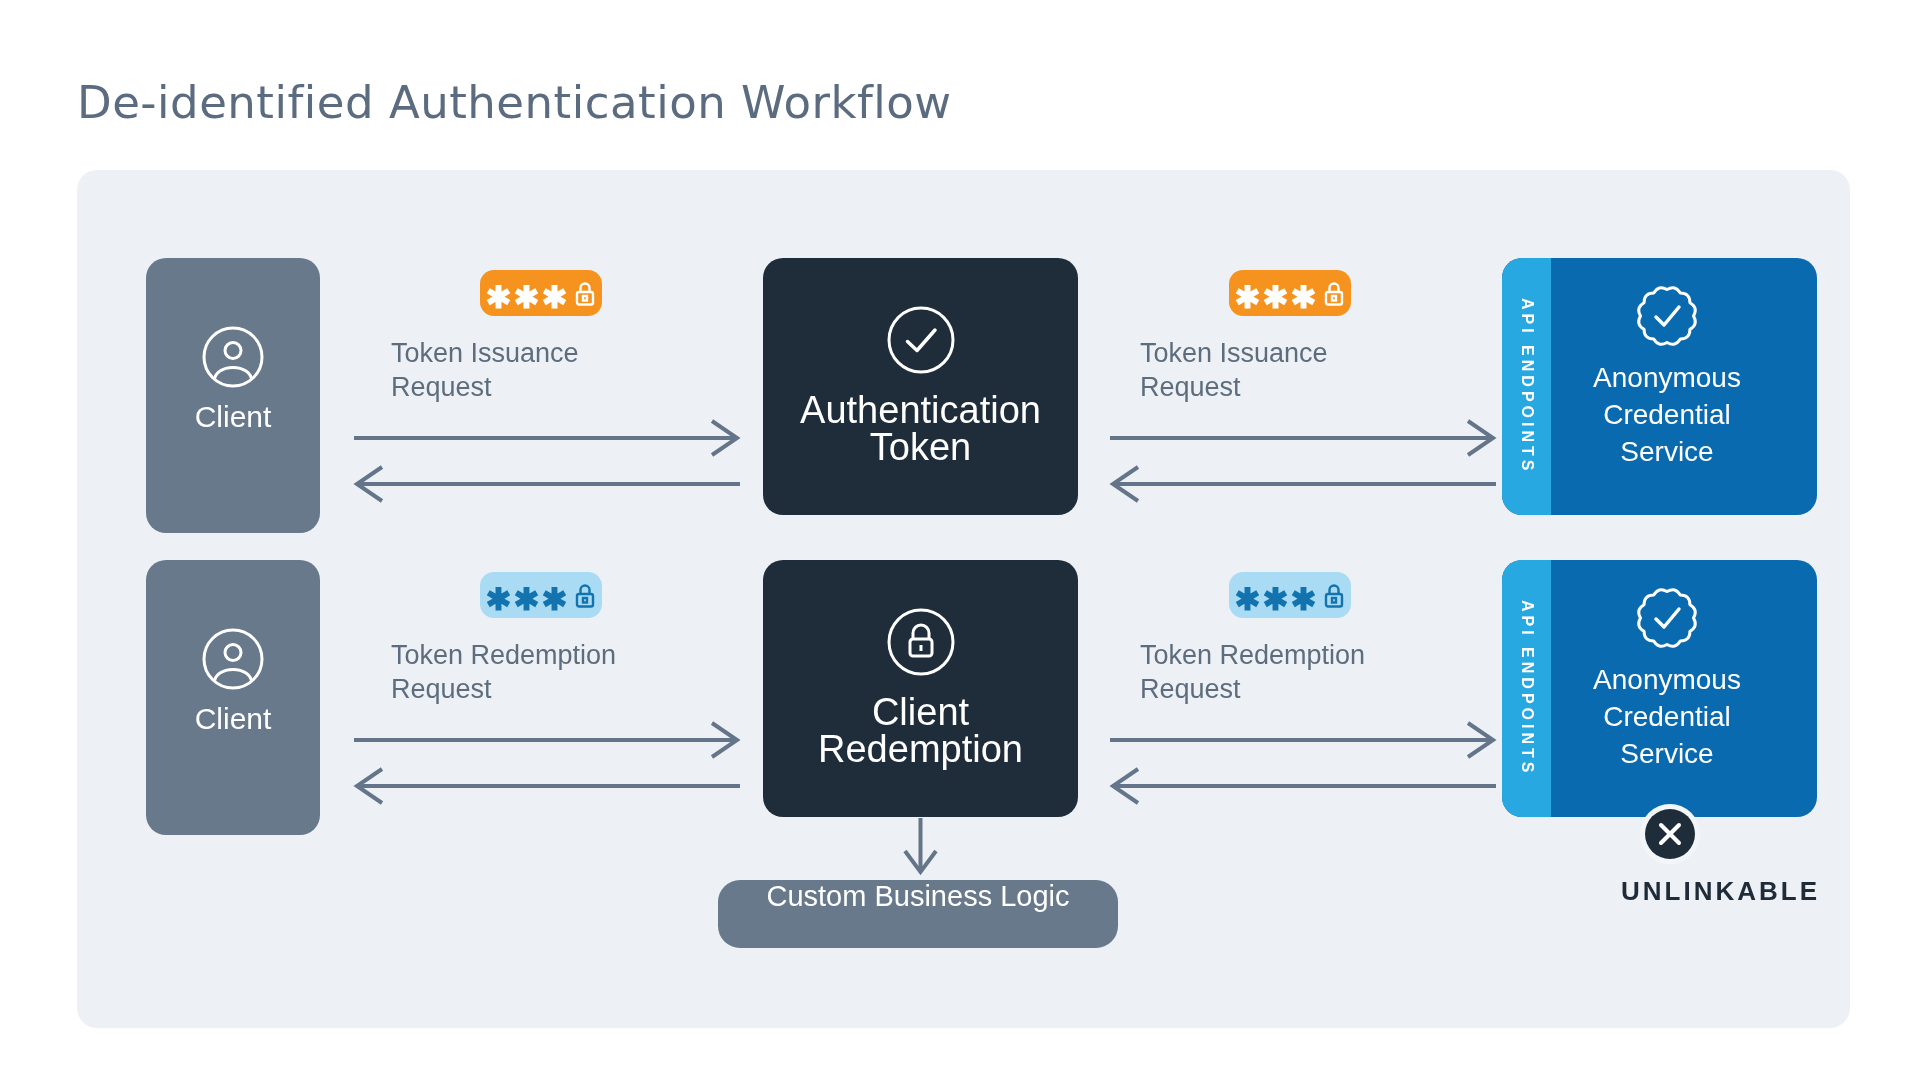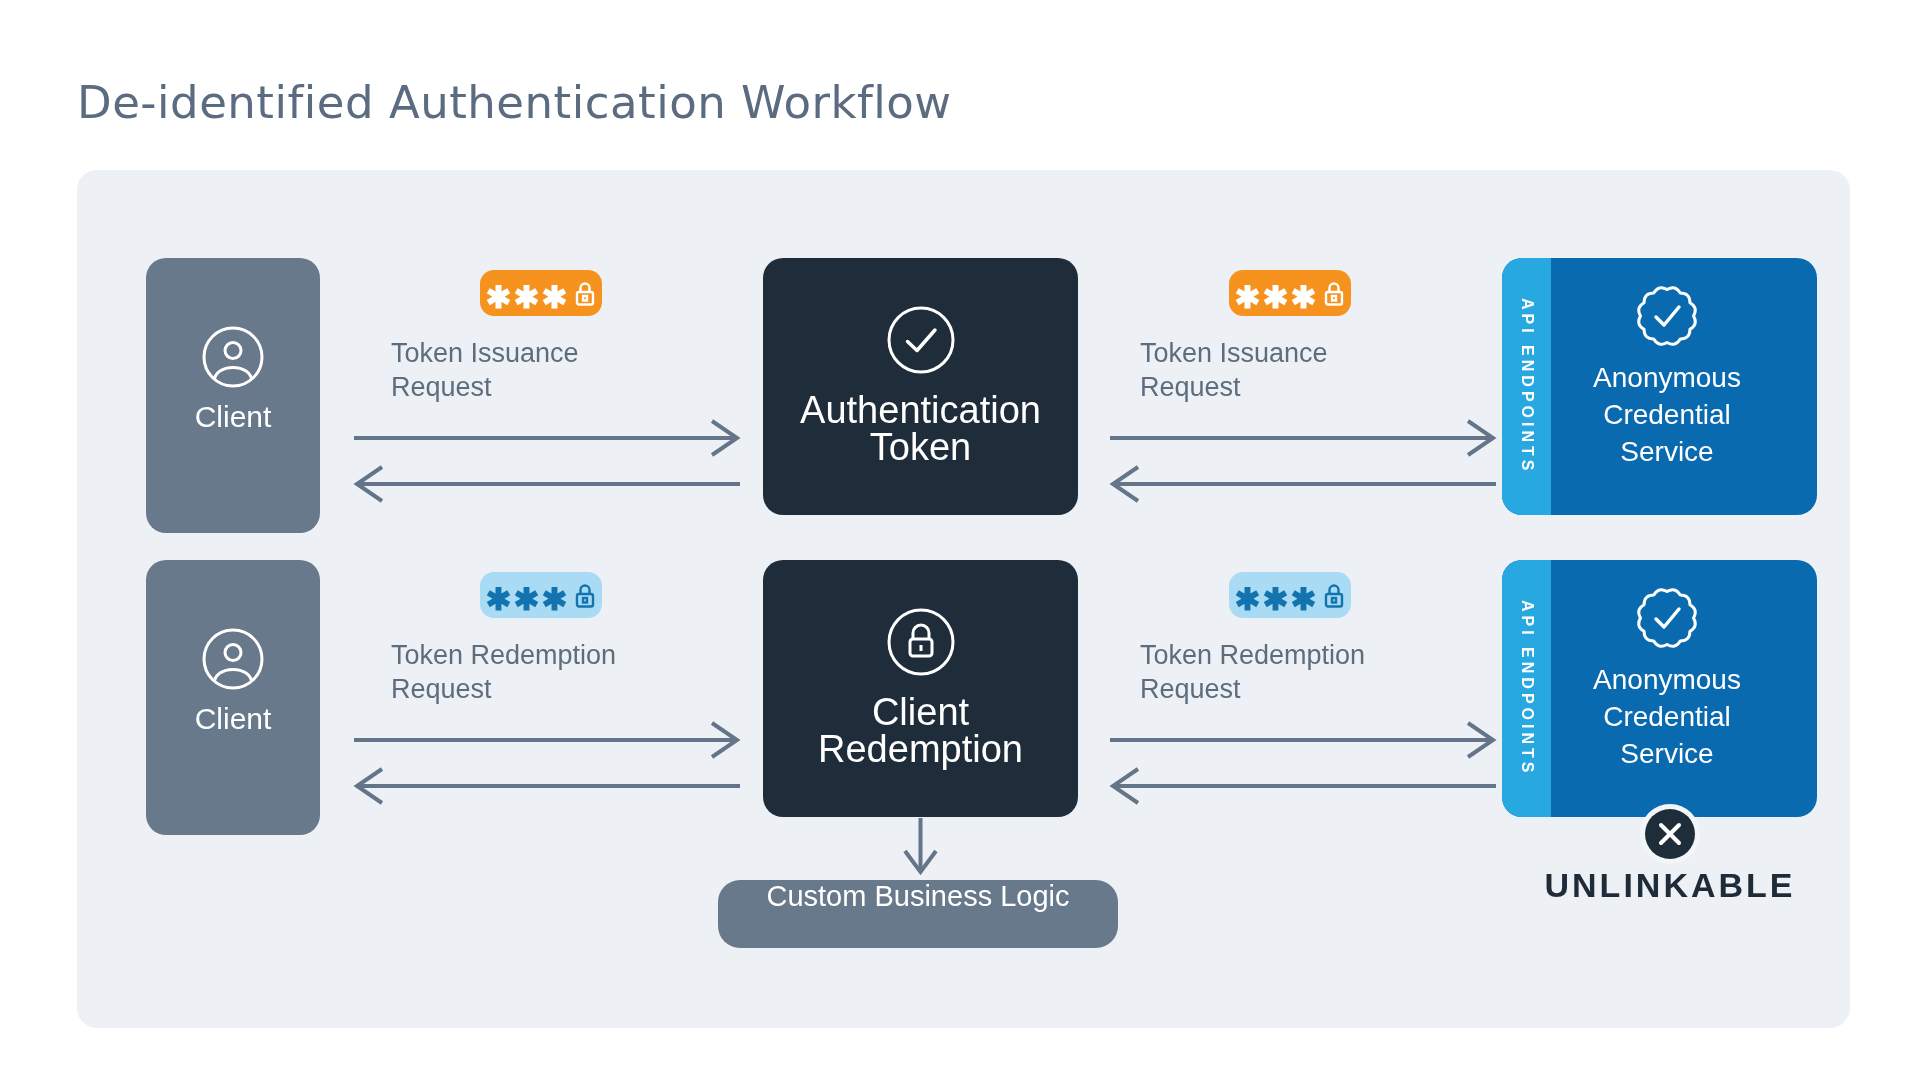--- a/index.html
+++ b/index.html
@@ -47,22 +47,22 @@
   .req-label { position:absolute; top:78px; width:300px; text-align:left;
     font-size:27px; line-height:34px; color:#5D6D7D; }
   .req-label.left { left:391px; }
   .req-label.right { left:1140px; }
 
   .arrow { position:absolute; overflow:visible; }
 
   .x-badge { position:absolute; left:1645px; top:249px; width:50px; height:50px; border-radius:50%;
     background:#1F2D3A; box-shadow:0 0 0 5px #F2F6F9; display:flex; align-items:center;
     justify-content:center; }
-  .unlinkable { position:absolute; left:1520px; top:306px; width:300px; text-align:center;
-    font-size:34px; font-weight:700; letter-spacing:3px; color:#1F2B38; }
+  .unlinkable { position:absolute; left:1520px; top:316px; width:300px; text-align:right;
+    font-size:26px; font-weight:700; letter-spacing:3px; color:#1F2B38; }
 
   .cbl-node { position:absolute; left:718px; top:320px; width:400px; height:68px;
     background:#68798B; border-radius:22px; color:#fff; font-size:29px;
     display:flex; align-items:flex-start; justify-content:center; }
 
   svg { display:block; }
 </style>
 </head>
 <body>
 

